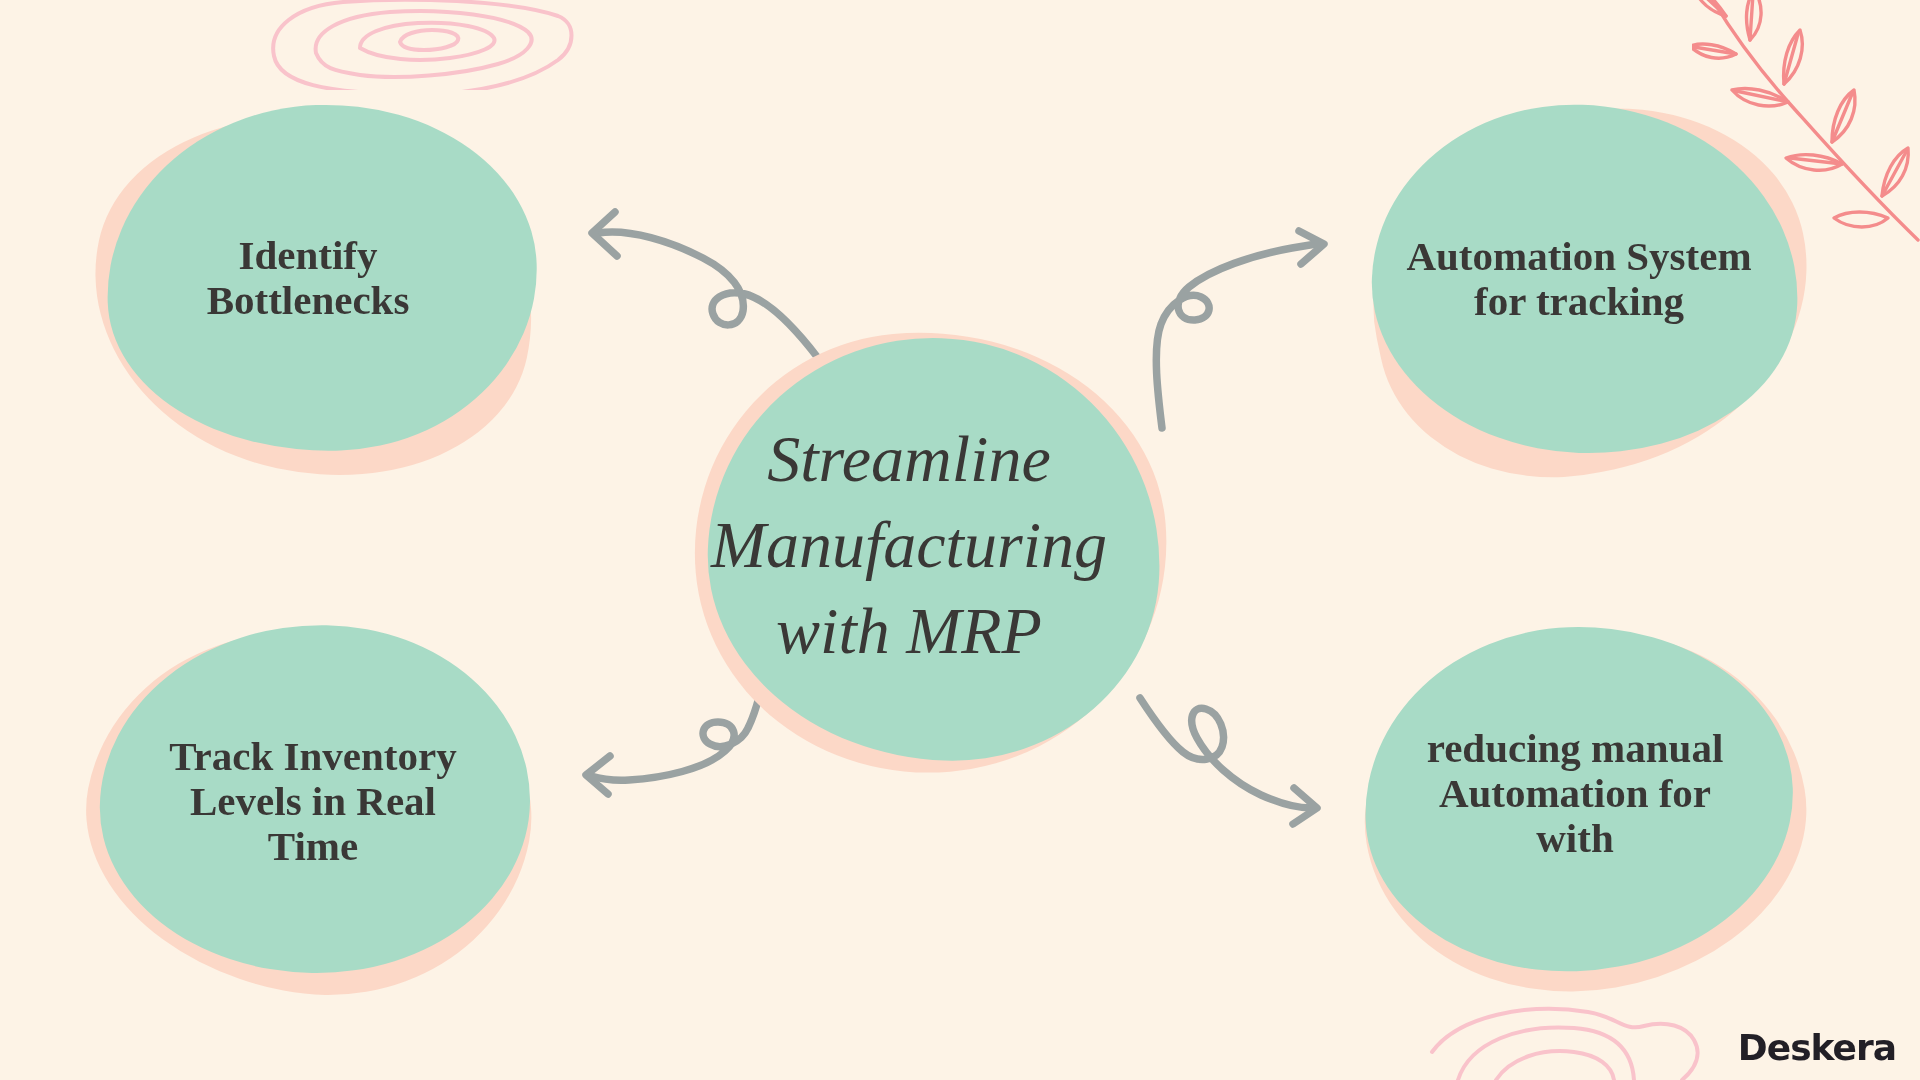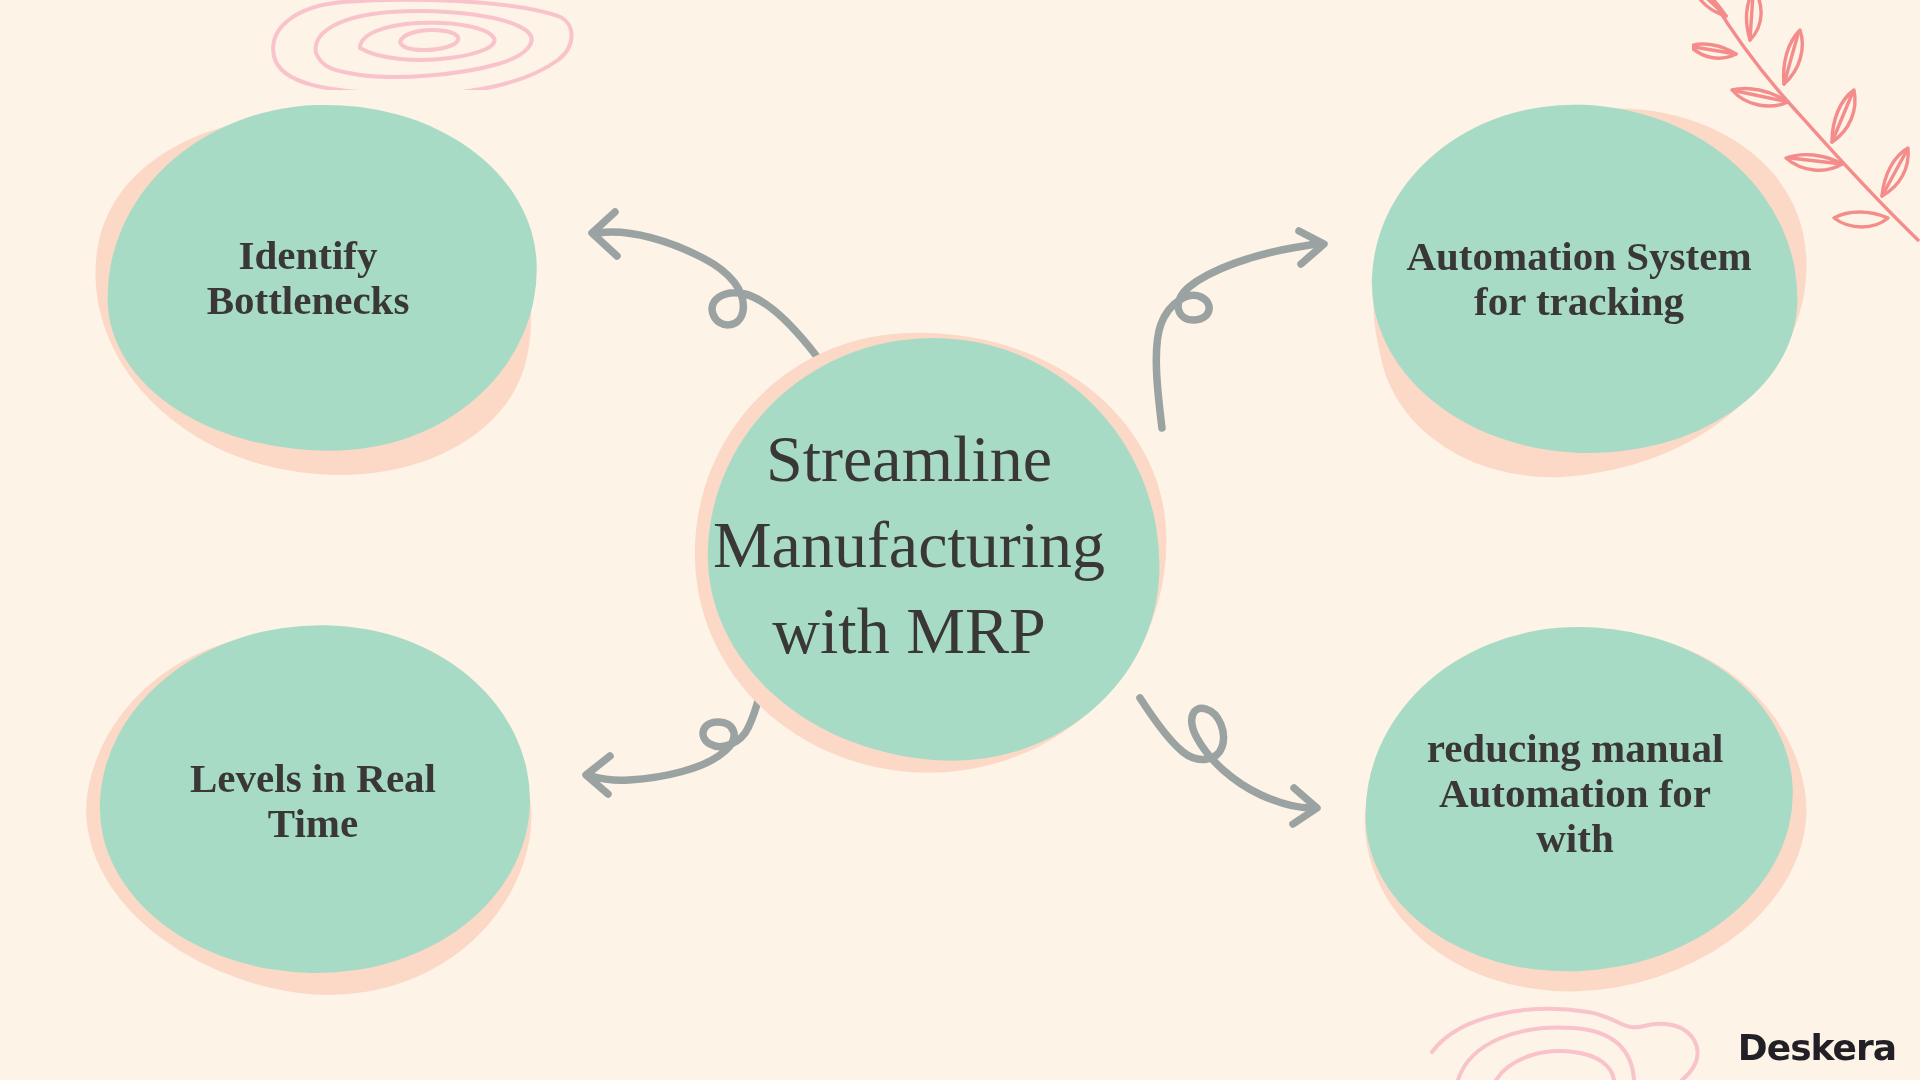--- a/index.html
+++ b/index.html
@@ -62,21 +62,21 @@
   #b-bl .peach{border-radius:50% 50% 48% 52% / 55% 46% 54% 45%;transform:translate(-6px,14px) rotate(11deg) scale(1.03);}
   #b-bl .label{transform:translate(calc(-50% - 2px),calc(-50% + 2px));}
 
   
   #b-br{left:1365px;top:627px;width:428px;height:344px;}
   #b-br .green{border-radius:49% 51% 52% 48% / 54% 49% 51% 46%;transform:rotate(-2deg);}
   #b-br .peach{border-radius:52% 48% 50% 50% / 48% 54% 46% 52%;transform:translate(6px,14px) rotate(-10deg) scale(1.03);}
   #b-br .label{transform:translate(calc(-50% - 4px),calc(-50% - 6px));}
 
   
-  #b-c{left:708px;top:338px;width:452px;height:422px;}
+  #b-c{left:708px;top:338px;width:452px;height:422px;font-style:italic;}
   #b-c .green{border-radius:50% 50% 46% 54% / 52% 54% 46% 48%;transform:rotate(2deg);}
   #b-c .peach{border-radius:46% 54% 50% 50% / 50% 48% 52% 50%;transform:translate(-3px,3px) rotate(-5deg) scale(1.045);}
 
   
   .logo{
     position:absolute;right:24px;bottom:12px;
     font-family:"DejaVu Sans",sans-serif;font-weight:800;
     font-size:36px;letter-spacing:-1px;color:var(--logo-black,#221f26);
   }
 </style>
@@ -153,20 +153,21 @@
     <div class="label">
       <span>Automation System</span>
       <span>for tracking</span>
     </div>
   </div>
 
   <div class="bubble" id="b-bl">
     <div class="blob peach"></div>
     <div class="blob green"></div>
     <div class="label">
+      <span>Track Inventory</span>
       <span>Levels in Real</span>
       <span>Time</span>
     </div>
   </div>
 
   <div class="bubble" id="b-br">
     <div class="blob peach"></div>
     <div class="blob green"></div>
     <div class="label">
       <span>reducing manual</span>

